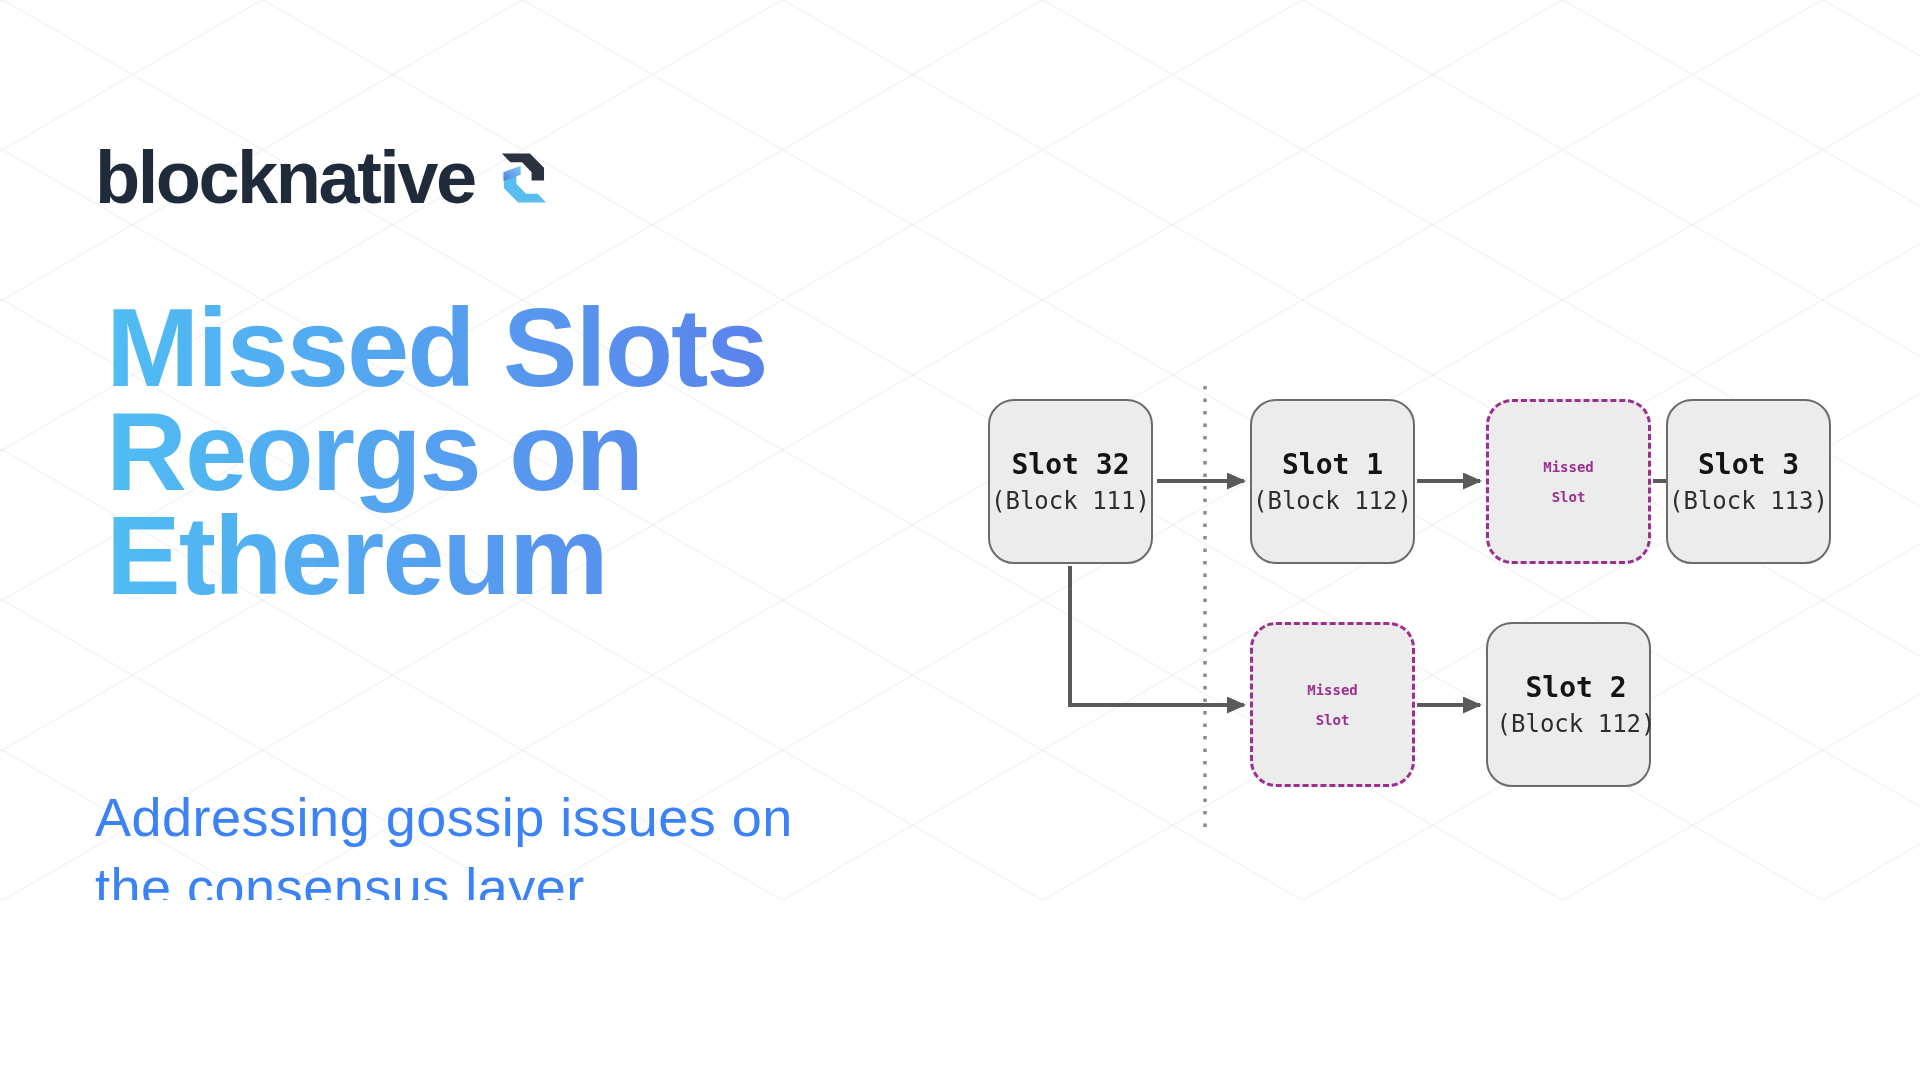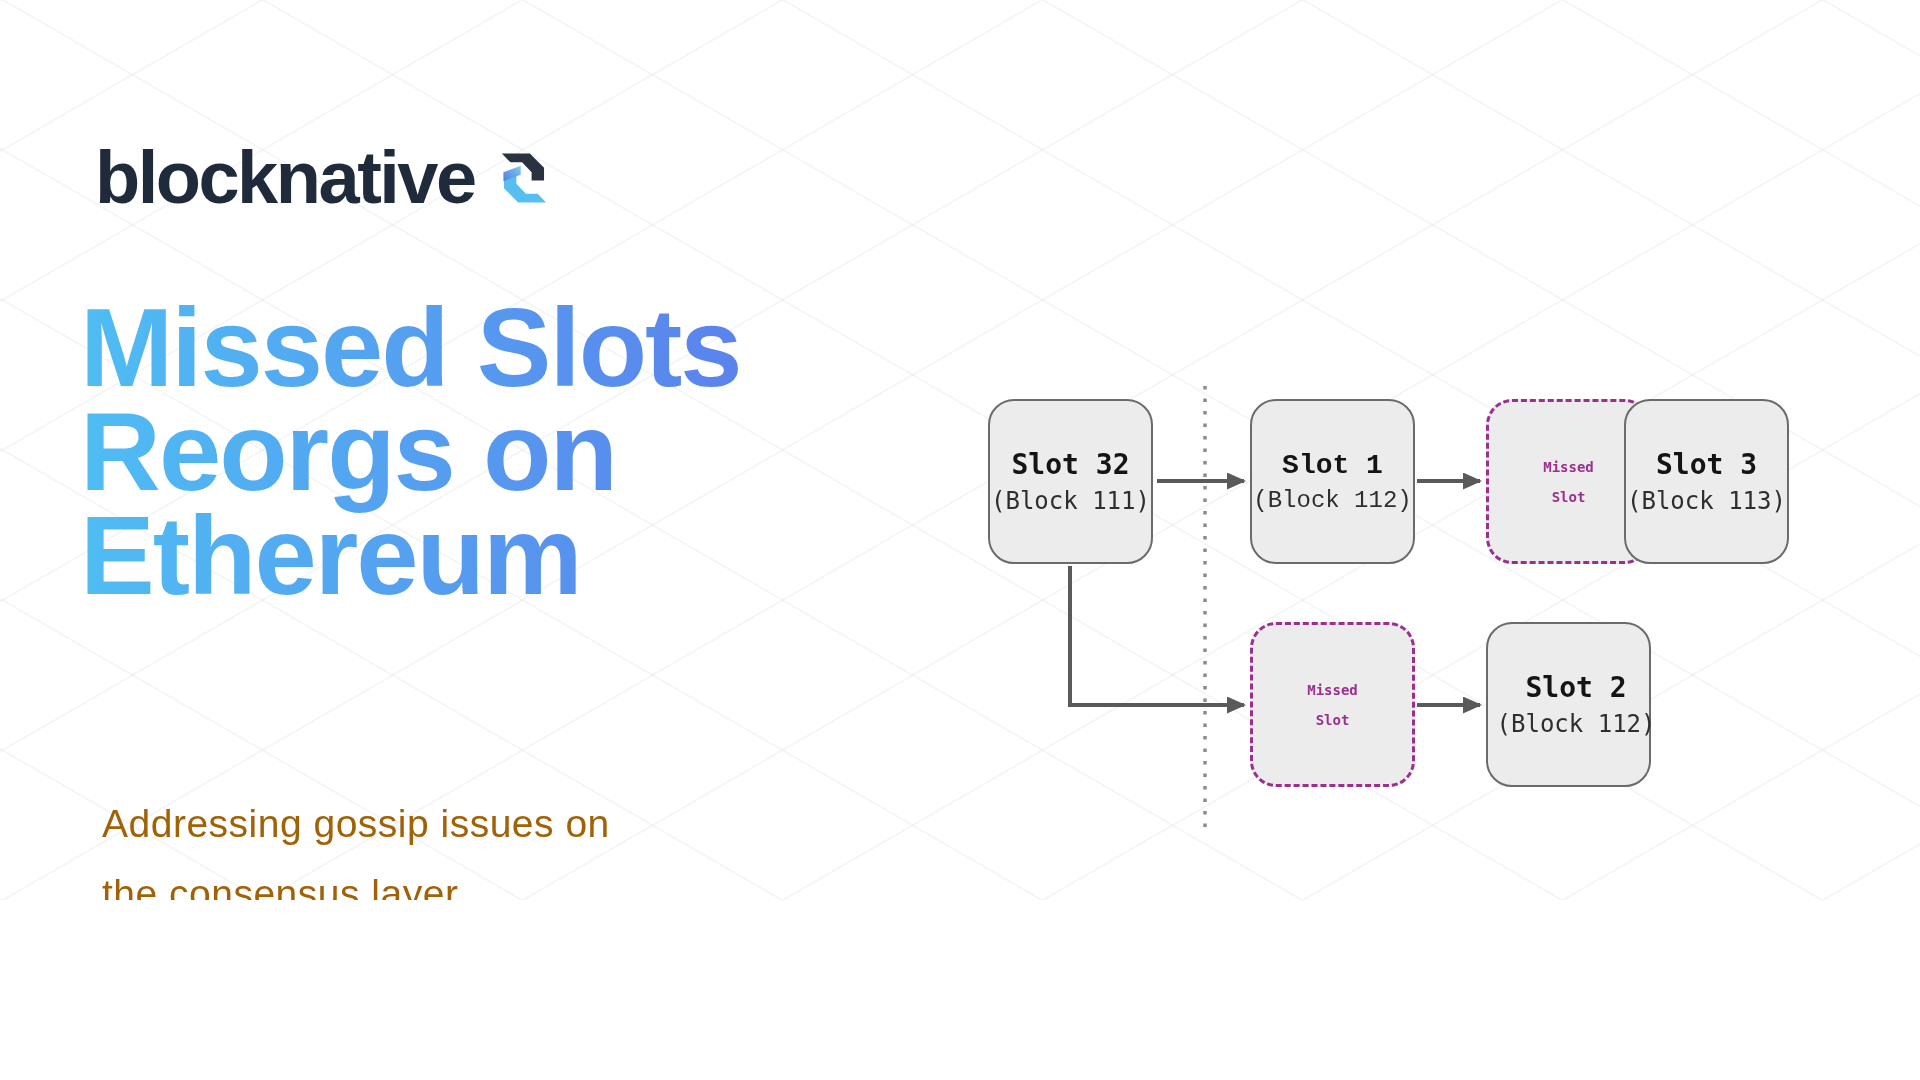--- a/index.html
+++ b/index.html
@@ -37,41 +37,41 @@
     font-weight: bold;
     letter-spacing: -2.5px;
     color: #1F2B3A;
     line-height: 1;
   }
   .logo-mark { width: 66px; height: 76px; display: block; }
 
   
   .hero-title {
     position: absolute;
-    left: 80px;
+    left: 106px;
     top: 296px;
     margin: 0;
     font-size: 112px;
     font-weight: 800;
     letter-spacing: -2px;
     line-height: 104px;
     background: linear-gradient(90deg, #4FBDF3 0%, #5C7DEC 100%);
     -webkit-background-clip: text;
     background-clip: text;
     color: transparent;
     width: 720px;
   }
   .hero-subtitle {
     position: absolute;
     left: 95px;
     top: 782px;
-    margin: 7px;
-    font-size: 39px;
+    margin: 0;
+    font-size: 54px;
     font-weight: 400;
-    color: #a16207;
+    color: #3b82f6;
     line-height: 70px;
     letter-spacing: 0.5px;
   }
 
   
   .node {
     position: absolute;
     width: 165px;
     height: 165px;
     box-sizing: border-box;
@@ -101,23 +101,23 @@
     border: 3.5px dashed #9C2E8F;
   }
   .node.missed .missed-line {
     font-size: 14px;
     font-weight: bold;
     color: #9C2E8F;
     line-height: 30px;
   }
 
   #node-slot-32  { left:  988px; top: 399px; }
-  #node-slot-1   { left: 1250px; top: 399px; font-family: Liberation Mono, monospace; }
+  #node-slot-1   { left: 1250px; top: 399px; }
   #node-missed-1 { left: 1486px; top: 399px; }
-  #node-slot-3   { left: 1624px; top: 399px; }
+  #node-slot-3   { left: 1666px; top: 399px; }
   #node-missed-2 { left: 1250px; top: 622px; }
   #node-slot-2   { left: 1486px; top: 622px; padding-left: 15px; }
 
   .connector-layer {
     position: absolute;
     inset: 0;
     width: 1920px;
     height: 1080px;
     pointer-events: none;
   }

